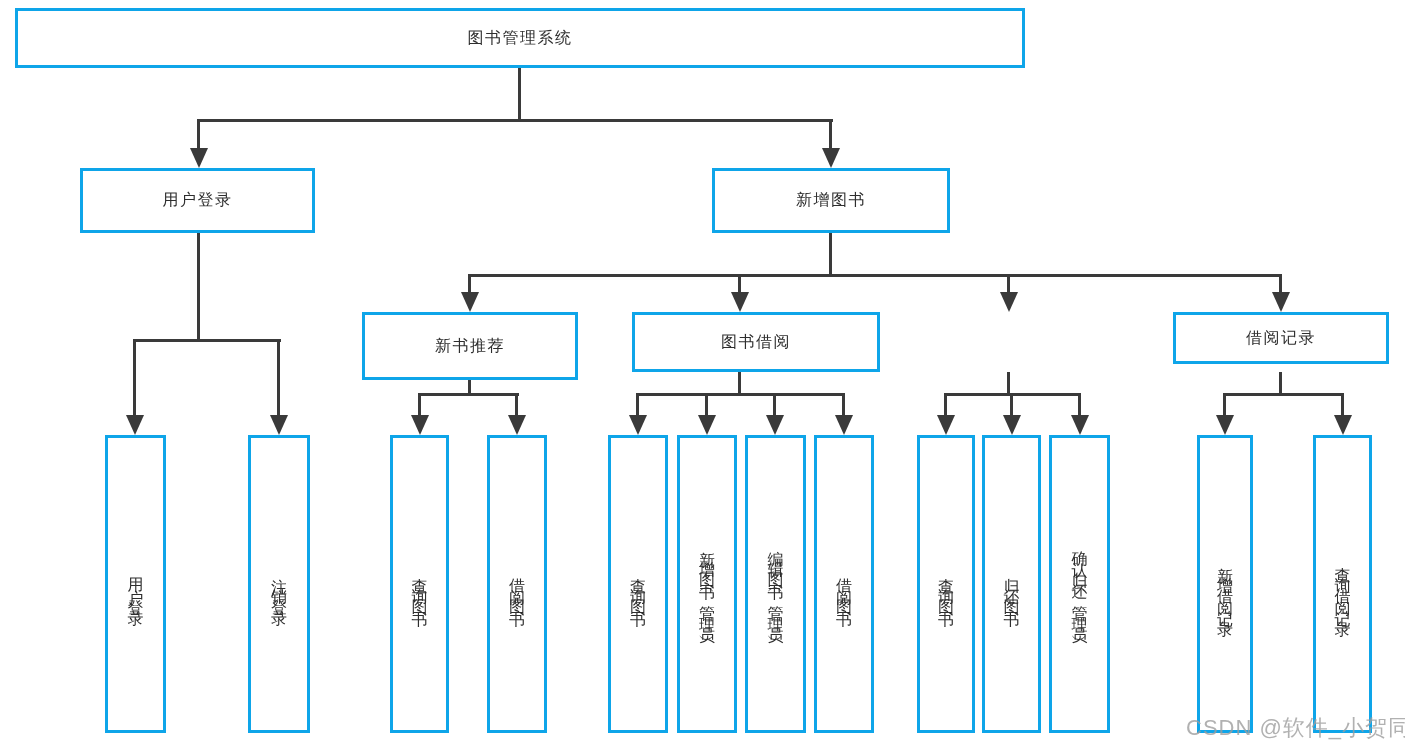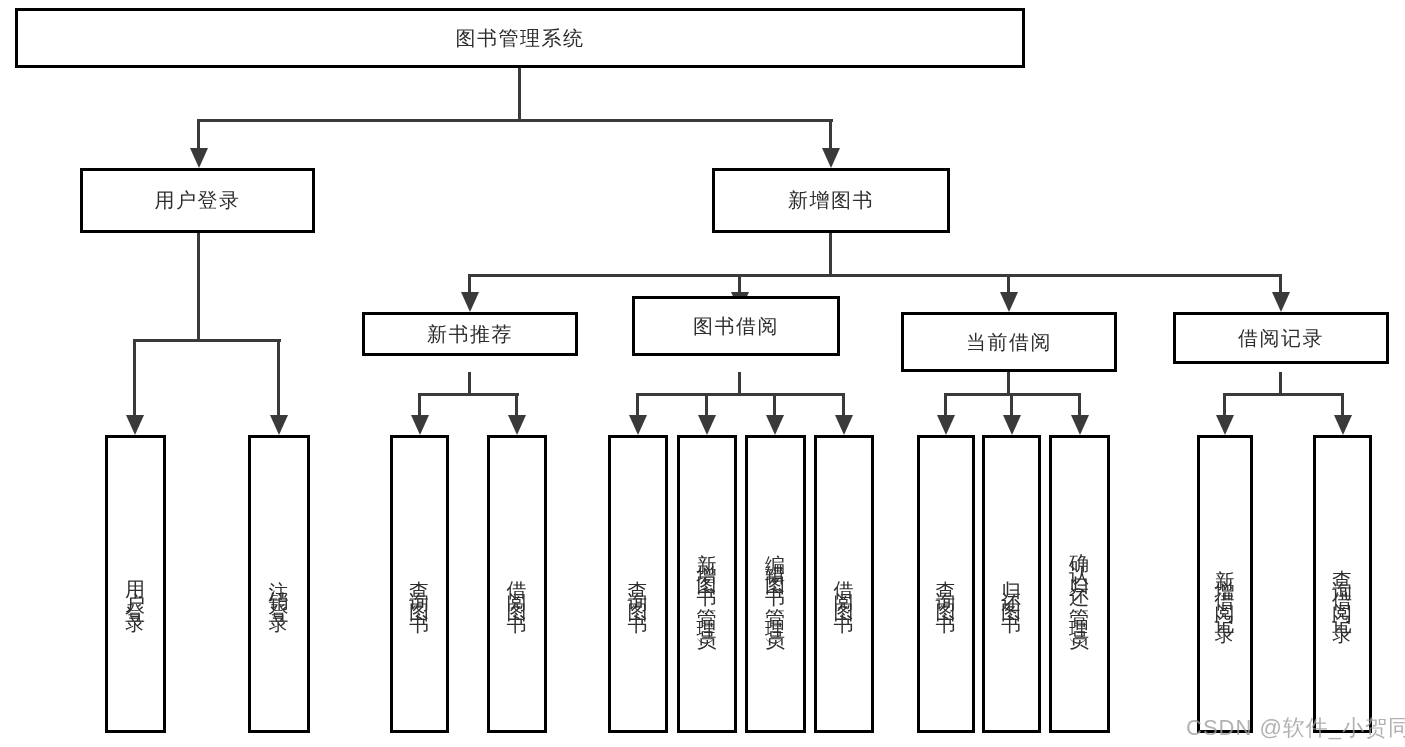--- a/index.html
+++ b/index.html
@@ -7,26 +7,26 @@
     position: relative;
     width: 1405px;
     height: 747px;
     background: #ffffff;
     font-family: "Liberation Sans", sans-serif;
     overflow: hidden;
   }
   .box {
     position: absolute;
     box-sizing: border-box;
-    border: 3px solid #000000;
+    border: 3px solid #0ea5e9;
     background: #ffffff;
     display: flex;
     align-items: center;
     justify-content: center;
-    font-size: 20px;
+    font-size: 16px;
     color: #2e2e2e;
     letter-spacing: 1.5px;
     text-align: center;
     z-index: 2;
   }
   .vbox {
     writing-mode: vertical-rl;
     text-orientation: mixed;
     letter-spacing: 11px;
     line-height: 1;
@@ -90,23 +90,22 @@
 
   <div class="vl" style="left:468px;top:274px;height:20px"></div>
   <div class="ah" style="left:461px;top:292px"></div>
   <div class="vl" style="left:738px;top:274px;height:20px"></div>
   <div class="ah" style="left:731px;top:292px"></div>
   <div class="vl" style="left:1007px;top:274px;height:20px"></div>
   <div class="ah" style="left:1000px;top:292px"></div>
   <div class="vl" style="left:1279px;top:274px;height:20px"></div>
   <div class="ah" style="left:1272px;top:292px"></div>
 
-  <div class="box" style="left:362px;top:312px;width:216px;height:44px">新书推荐</div>
-  <div class="box" style="left:632px;top:296px;width:208px;height:60px">图书借阅</div>
-  <div class="box" style="left:901px;top:312px;width:216px;height:60px">当前借阅</div>
+  <div class="box" style="left:362px;top:312px;width:216px;height:68px">新书推荐</div>
+  <div class="box" style="left:632px;top:312px;width:248px;height:60px">图书借阅</div>
   <div class="box" style="left:1173px;top:312px;width:216px;height:52px">借阅记录</div>
 
   <div class="vl" style="left:468px;top:372px;height:24px"></div>
   <div class="hl" style="left:418px;top:393px;width:101px"></div>
   <div class="vl" style="left:418px;top:393px;height:24px"></div>
   <div class="ah" style="left:411px;top:415px"></div>
   <div class="vl" style="left:515px;top:393px;height:24px"></div>
   <div class="ah" style="left:508px;top:415px"></div>
 
   <div class="vl" style="left:738px;top:372px;height:24px"></div>

